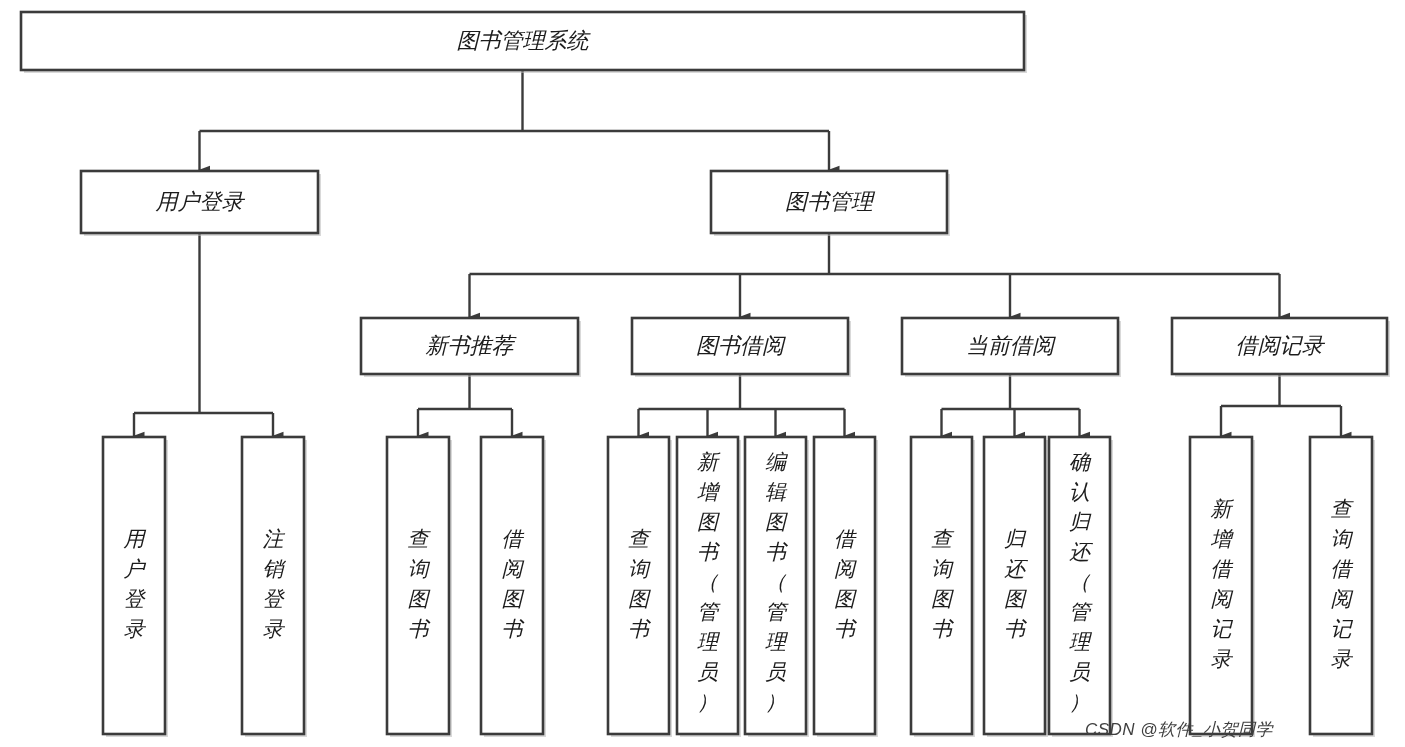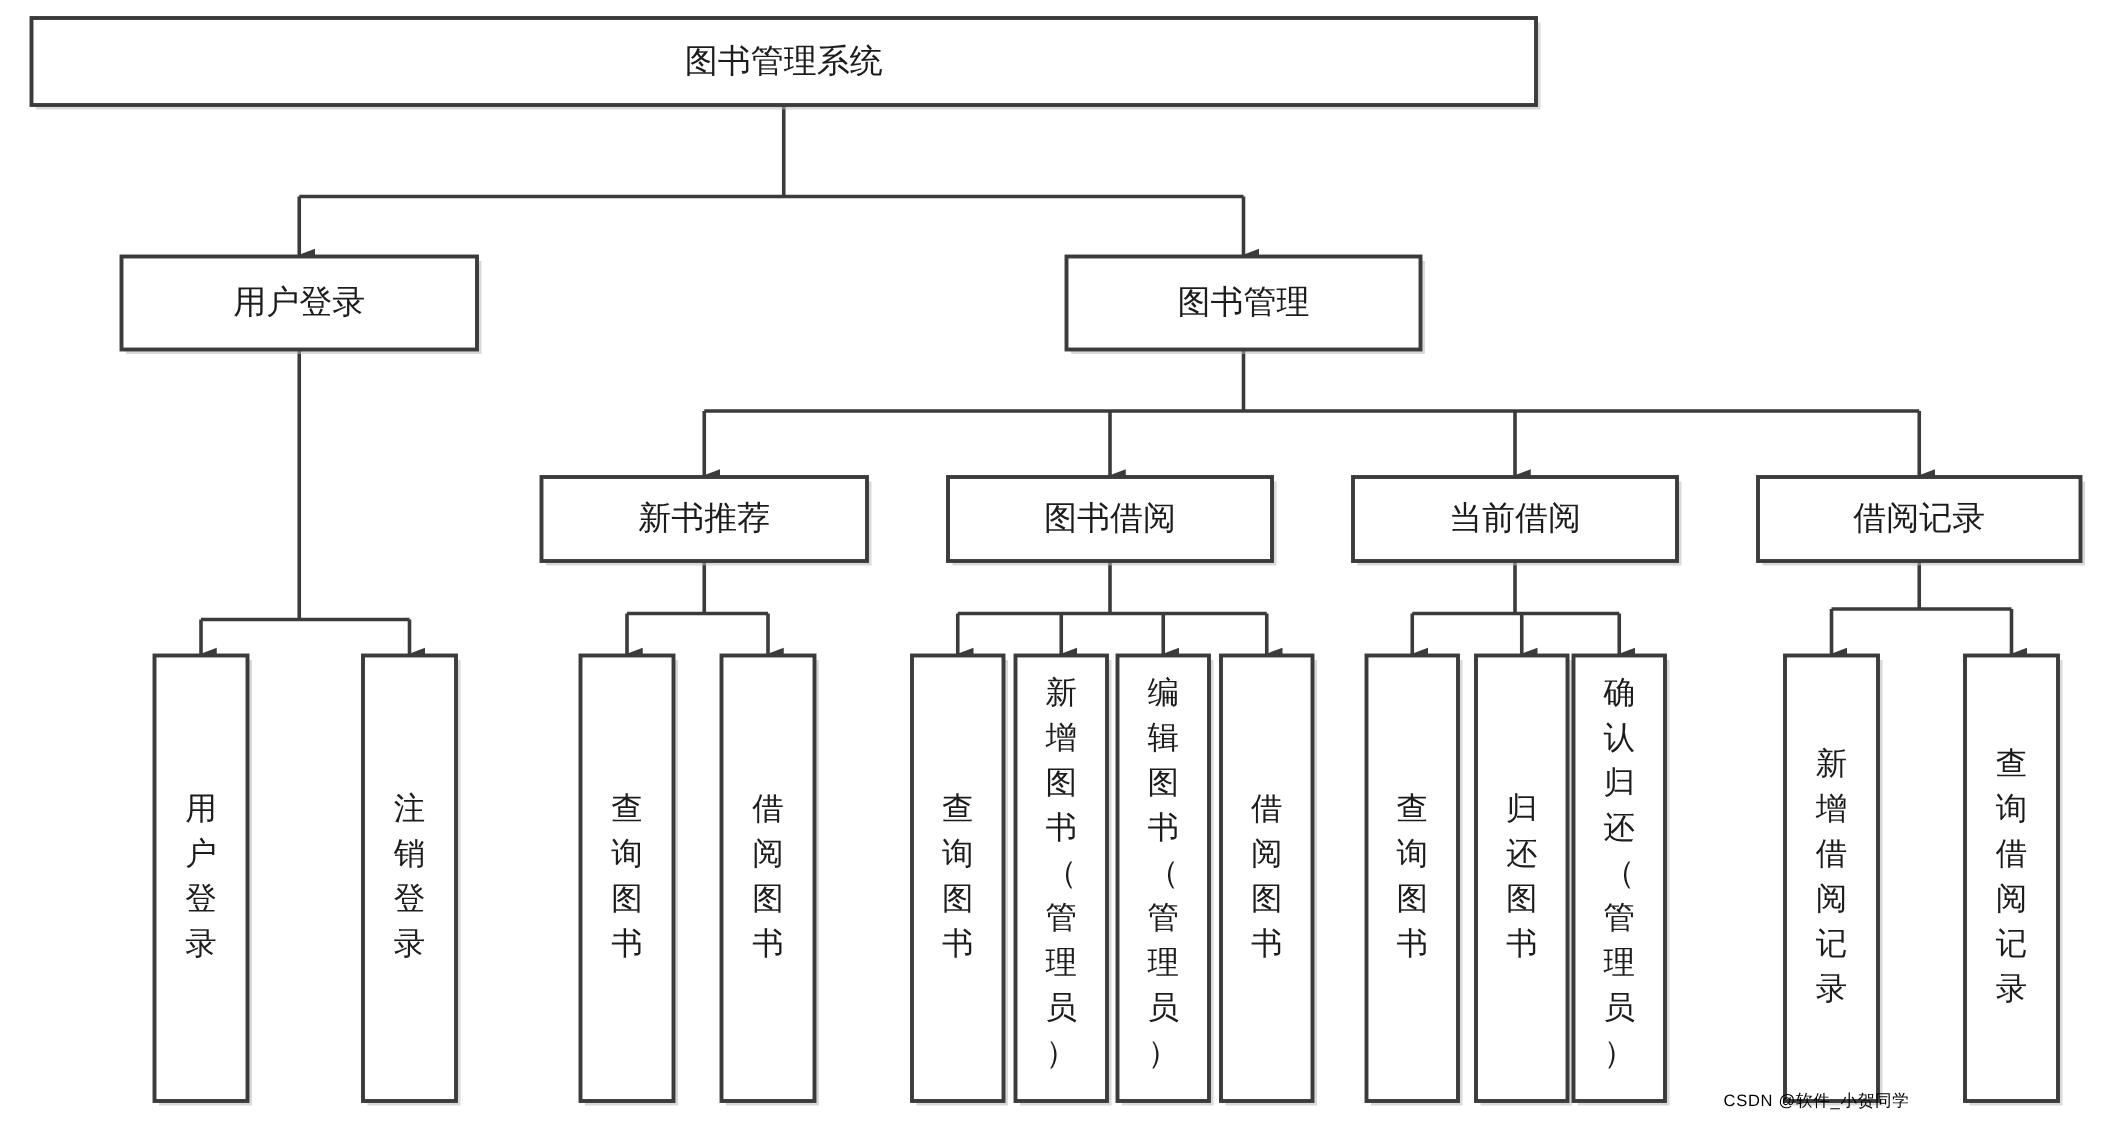--- a/index.html
+++ b/index.html
@@ -13,20 +13,21 @@
     font-family: "Liberation Sans", "DejaVu Sans", sans-serif;
     overflow: hidden;
     position: relative;
   }
   #diagram-root {
     position: absolute;
     left: 0;
     top: 0;
     width: 1285px;
     height: 747px;
+    font-style: italic;
   }
   svg.flow {
     display: block;
     width: 1405px;
     height: 747px;
   }
   .node-rect {
     fill: #ffffff;
     stroke: #3b3b3b;
     stroke-width: 2.6;
@@ -54,22 +55,22 @@
     font-size: 21px;
     fill: #1c1c1c;
     text-anchor: middle;
     dominant-baseline: middle;
   }
   .watermark {
     position: absolute;
     right: 12px;
     bottom: 6px;
     font-family: "Liberation Sans", "DejaVu Sans", sans-serif;
-    font-size: 11px;
-    color: #000000;
+    font-size: 17px;
+    color: #404040;
     white-space: nowrap;
     letter-spacing: 0.5px;
     user-select: none;
   }
 </style>
 </head>
 <body>
 
 <div id="diagram-root">
   <svg class="flow" viewBox="0 0 1405 747" xmlns="http://www.w3.org/2000/svg">

